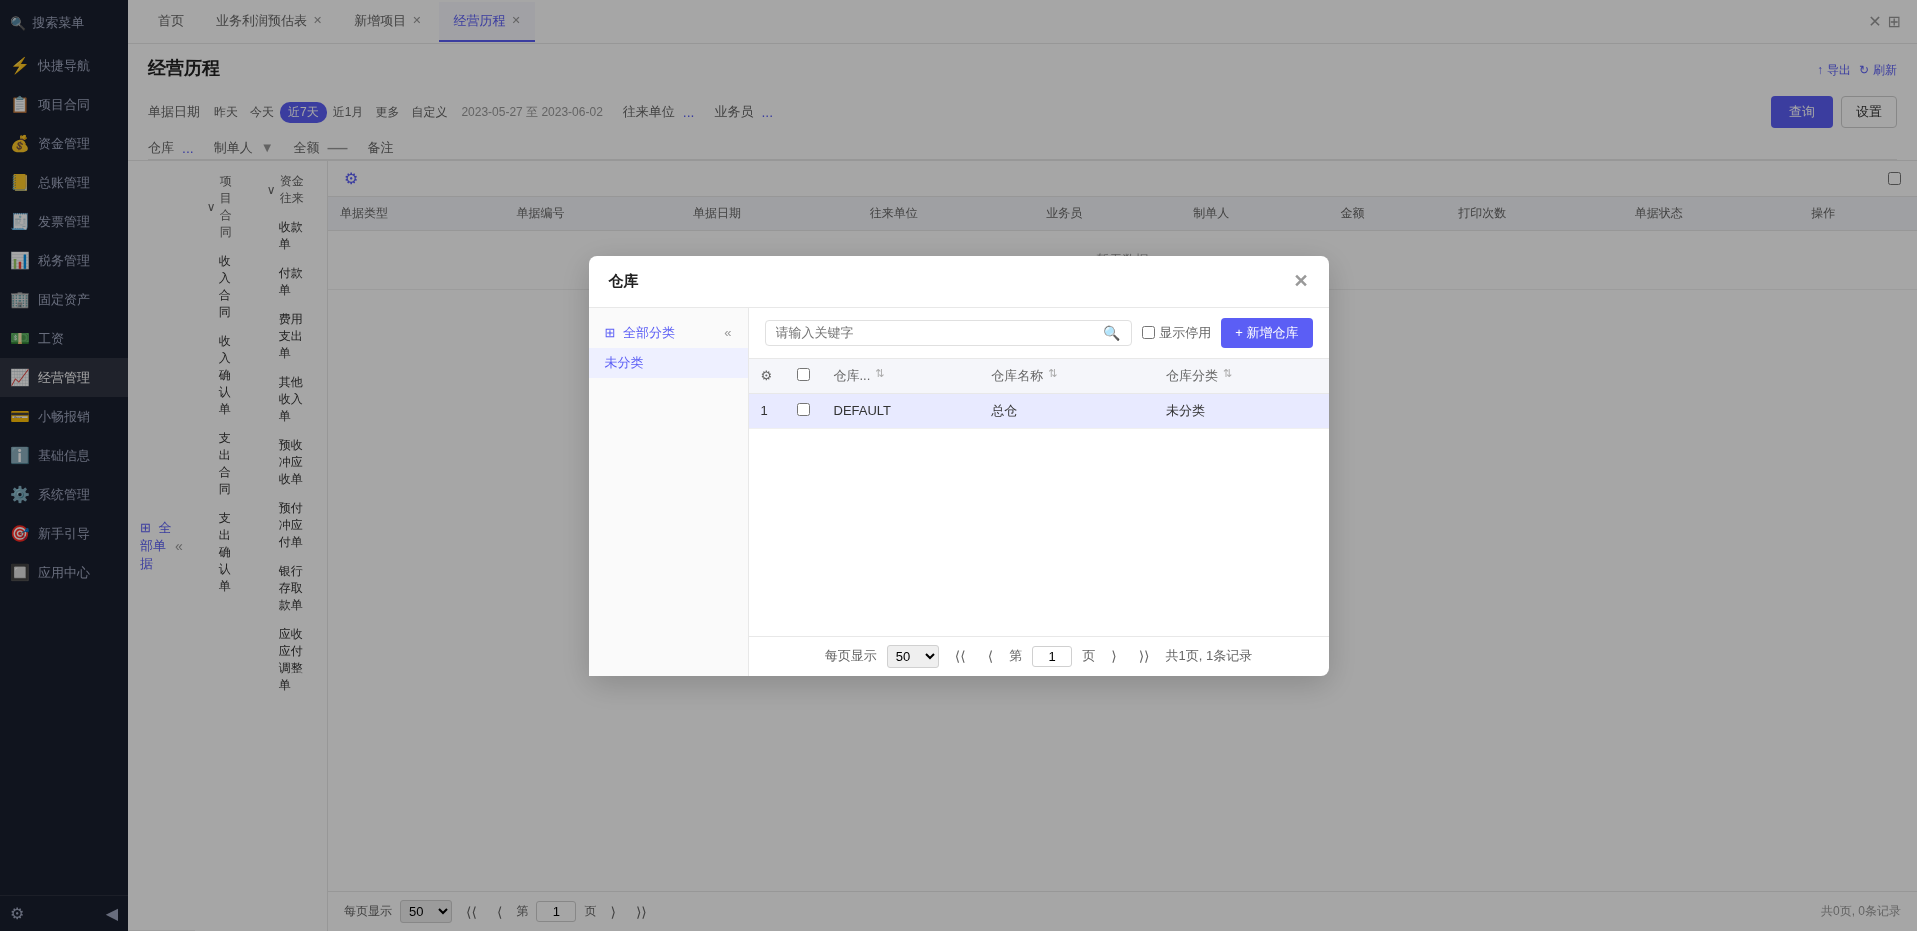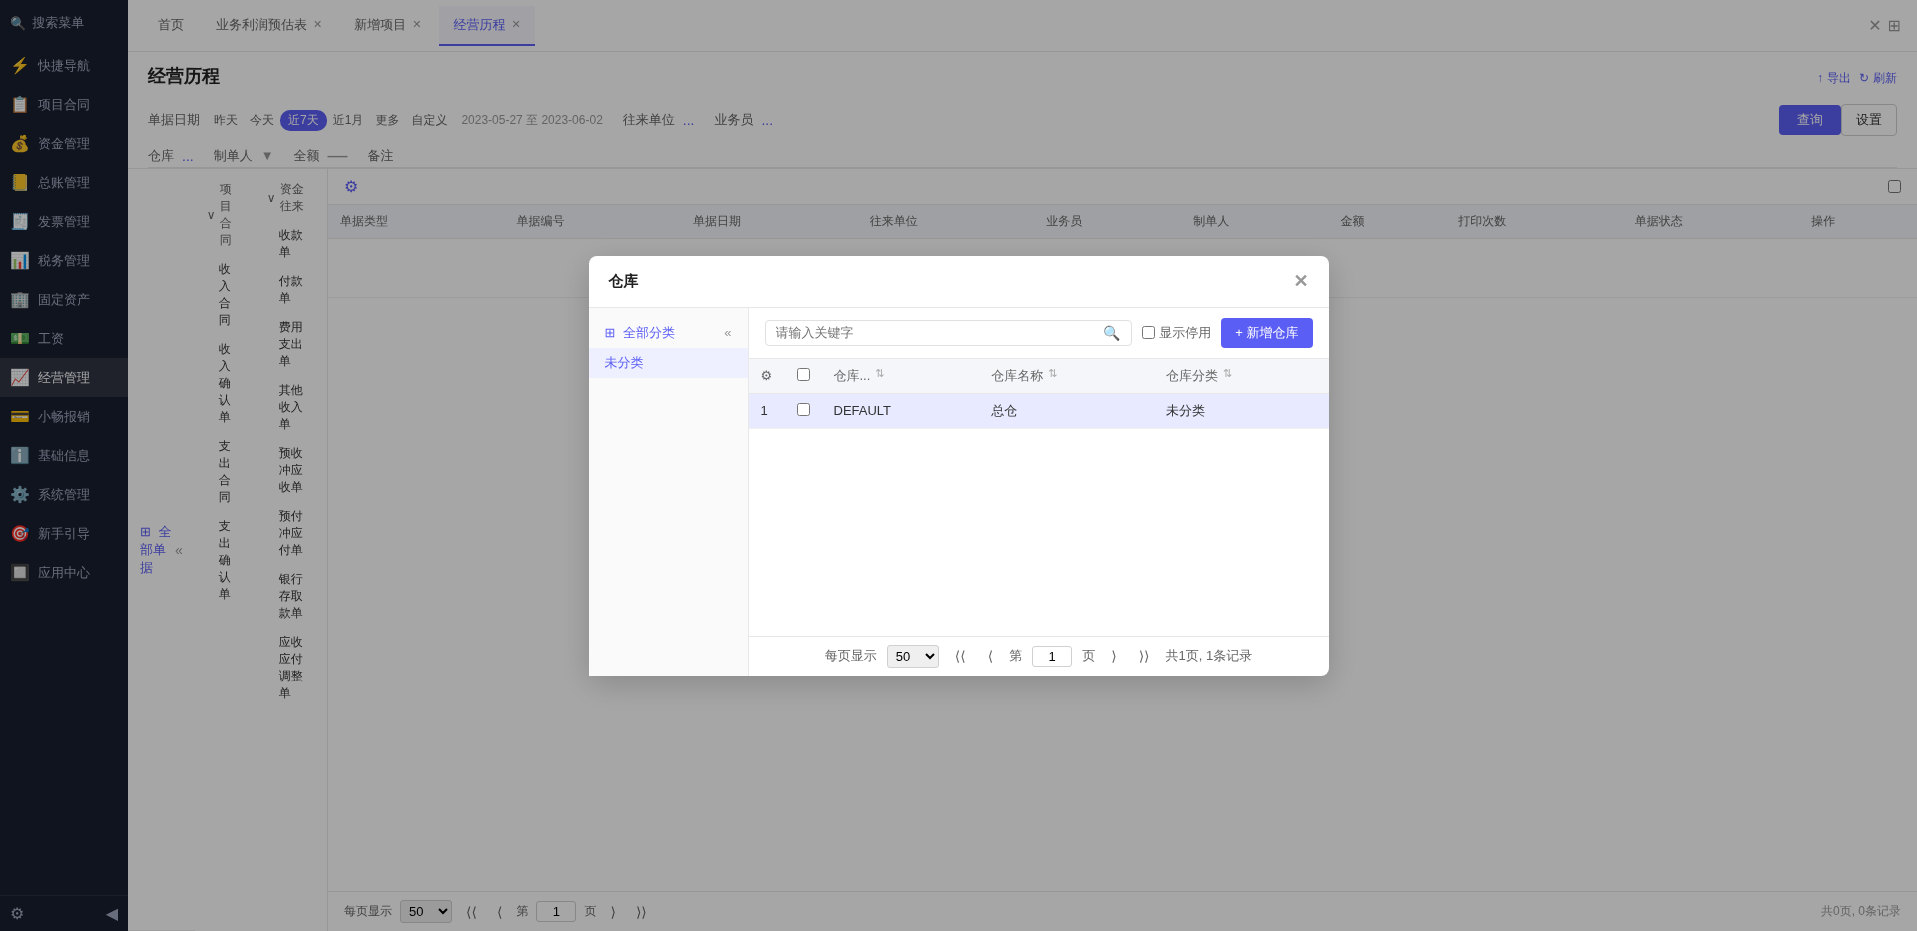--- a/index.html
+++ b/index.html
@@ -56,21 +56,21 @@
       overflow: hidden;
     }
 
     
     .tab-bar {
       background: #fff;
       display: flex;
       align-items: center;
       padding: 0 16px;
       border-bottom: 1px solid #e8e8e8;
-      height: 52px;
+      height: 44px;
       gap: 4px;
     }
     .tab {
       padding: 8px 14px;
       font-size: 13px;
       color: #666;
       cursor: pointer;
       display: flex;
       align-items: center;
       gap: 6px;
@@ -622,21 +622,21 @@
           <span class="date-range-text">2023-05-27 至 2023-06-02</span>
         </div>
         <div class="filter-group">
           <span class="filter-label">往来单位</span>
           <span class="filter-dots">...</span>
         </div>
         <div class="filter-group">
           <span class="filter-label">业务员</span>
           <span class="filter-dots">...</span>
         </div>
-        <div style="margin-left:auto;display:flex;gap:0;align-items:center;">
+        <div style="margin-left:auto;display:flex;gap:8px;">
           <button class="btn-query">查询</button>
           <button class="btn-settings">设置</button>
         </div>
       </div>
 
       <div class="filter-row2">
         <div class="filter-group">
           <span class="filter-label">仓库</span>
           <span class="filter-dots">...</span>
         </div>

